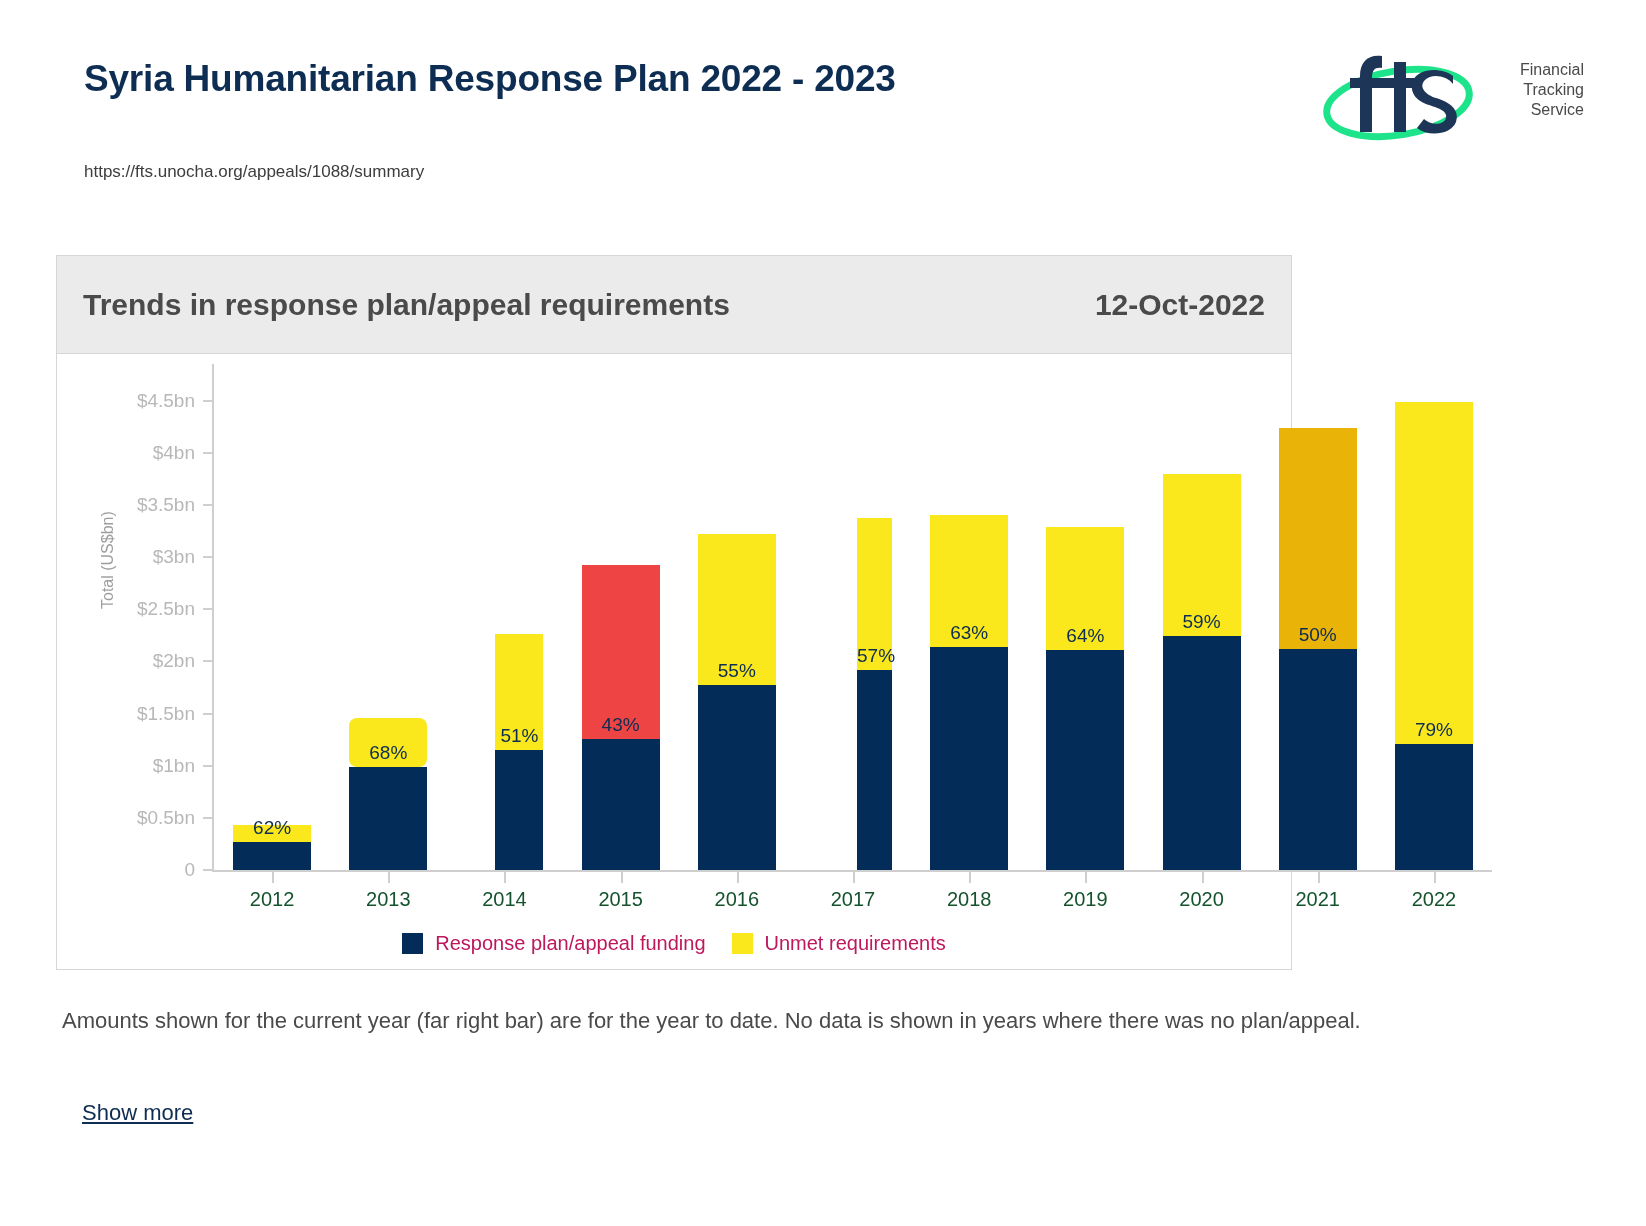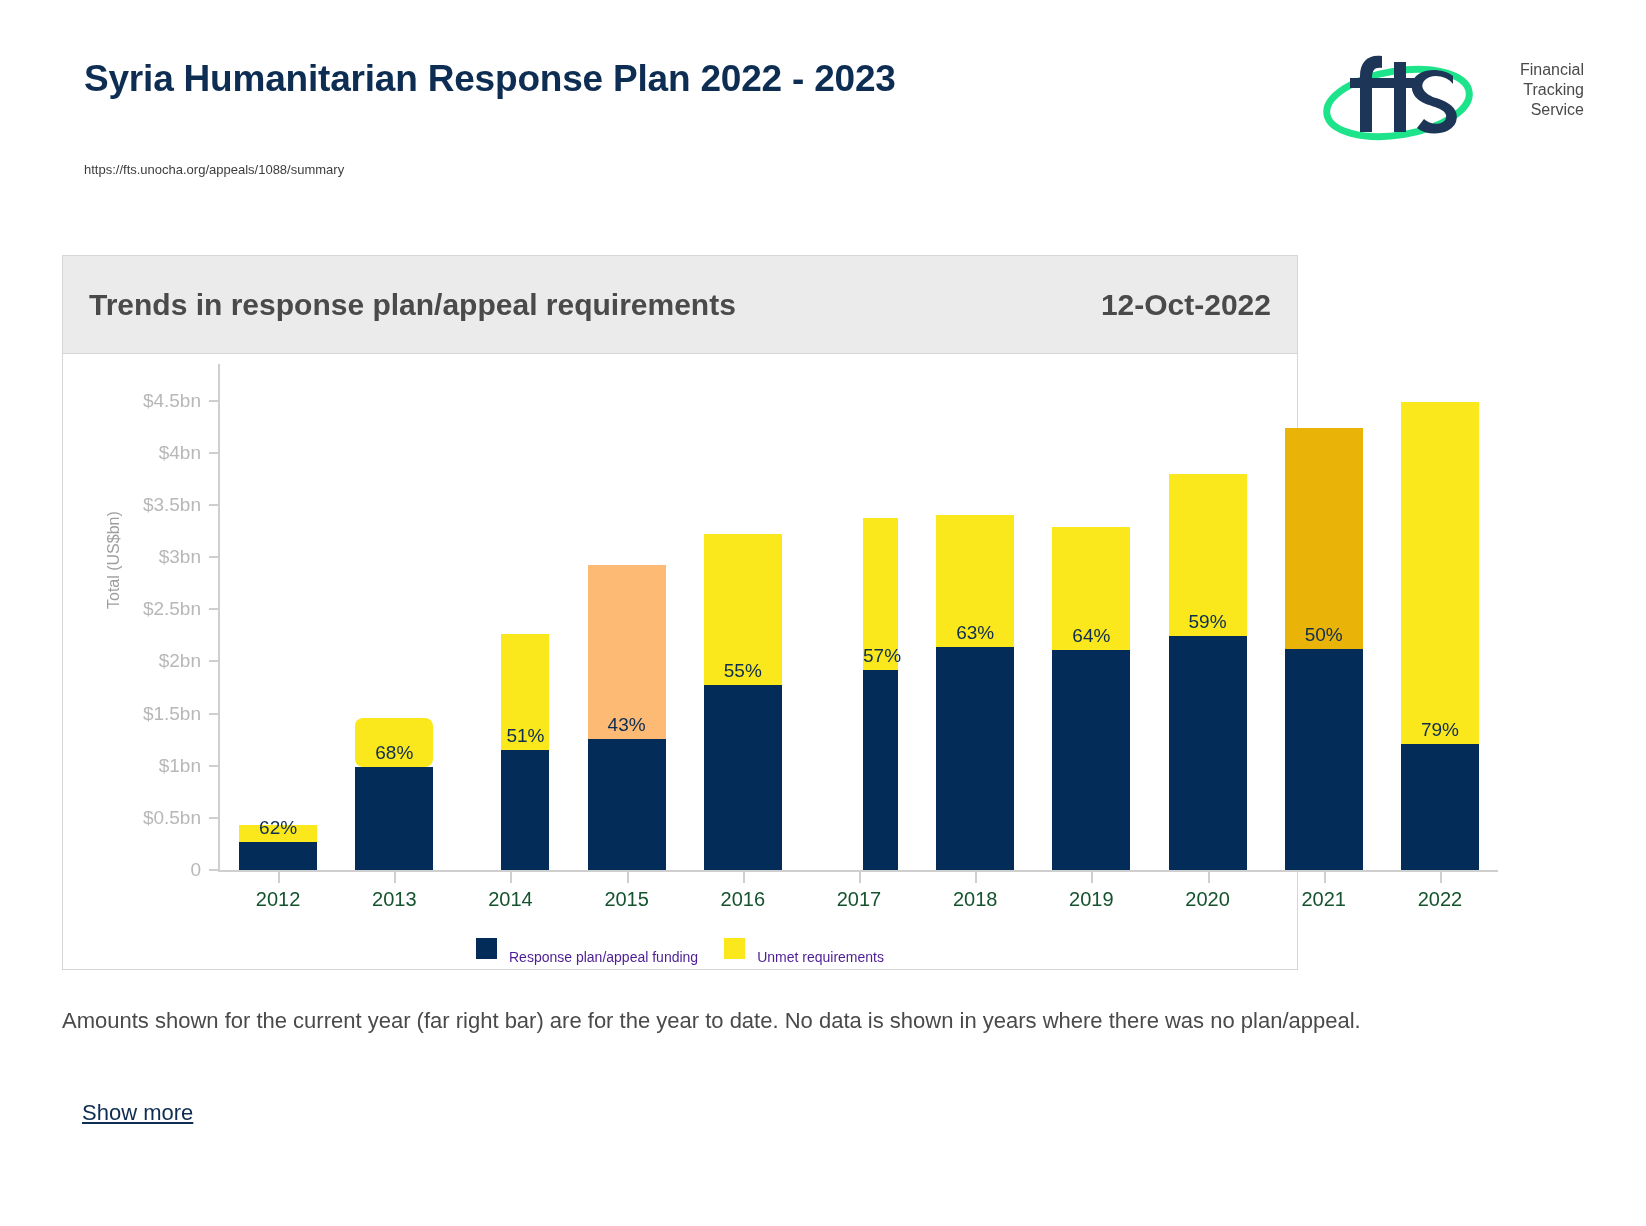--- a/index.html
+++ b/index.html
@@ -14,34 +14,34 @@
 
   
   .page-header { position:relative; padding:46px 0 0 0; }
   .page-title {
     position:absolute; left:84px; top:58px;
     font-size:37px; font-weight:bold; color:#0d2d52;
     letter-spacing:-0.2px; white-space:nowrap;
   }
   .page-url {
     position:absolute; left:84px; top:162px;
-    font-size:13px; color:#3d3d3d; font-weight:400;
+    font-size:17px; color:#3d3d3d; font-weight:400;
   }
 
   
   .logo-wrap { position:absolute; right:62px; top:40px; width:270px; height:105px; }
   .logo-mark { position:absolute; left:0; top:0; width:165px; height:105px; }
   .logo-text {
     position:absolute; right:0; top:20px; text-align:right;
     font-size:16px; line-height:20px; color:#4a4a4a;
   }
 
   
   .card {
-    position:absolute; left:62px; top:255px;
+    position:absolute; left:56px; top:255px;
     width:1236px; height:715px;
     border:1px solid #d6d6d6; background:#fff;
   }
   .card-head {
     height:98px; background:#ebebeb; border-bottom:1px solid #d6d6d6;
     display:flex; align-items:center; justify-content:space-between;
     padding:0 26px;
   }
   .card-head-title { font-size:30px; font-weight:bold; color:#4a4a4a; }
   .card-head-date  { font-size:30px; font-weight:bold; color:#4a4a4a; }
@@ -84,21 +84,21 @@
     position:absolute; top:534px; transform:translateX(-50%);
     font-size:20px; color:#14532d; white-space:nowrap;
   }
 
   .legend {
     position:absolute; left:0; right:0; top:578px;
     display:flex; justify-content:center; align-items:center; gap:26px;
   }
   .legend-item { display:flex; align-items:center; gap:12px; }
   .legend-swatch { width:21px; height:21px; display:block; }
-  .legend-label { font-size:14px; color:#4c1d95;margin-top:17px; }
+  .legend-label { font-size:20px; color:#be185d; }
 
   
   .footnote {
     position:absolute; left:62px; top:1000px; width:1452px;
     font-size:22px; line-height:42px; color:#4a4a4a;
   }
   .show-more {
     position:absolute; left:82px; top:1100px;
     font-size:22px; color:#0d2d52; text-decoration:underline; cursor:pointer;
   }
@@ -179,21 +179,21 @@
           </div>
           <div class="seg-funded" style="height: 103.287px; background: rgb(3, 44, 88);"></div>
         </div>
         <div class="bar-col" style="left: 251.455px; padding-left: 30px;">
           <div class="seg-unmet" style="height: 115.806px; background: rgb(250, 232, 28);">
             <div class="pct-label">51%</div>
           </div>
           <div class="seg-funded" style="height: 119.979px; background: rgb(3, 44, 88);"></div>
         </div>
         <div class="bar-col" style="left: 367.636px;">
-          <div class="seg-unmet" style="height: 173.188px; background: #fdba74;">
+          <div class="seg-unmet" style="height: 173.188px; background: #ef4444;">
             <div class="pct-label">43%</div>
           </div>
           <div class="seg-funded" style="height: 131.456px; background: rgb(3, 44, 88);"></div>
         </div>
         <div class="bar-col" style="left: 483.818px;">
           <div class="seg-unmet" style="height: 151.278px; background: rgb(250, 232, 28);">
             <div class="pct-label">55%</div>
           </div>
           <div class="seg-funded" style="height: 184.664px; background: rgb(3, 44, 88);"></div>
         </div>

